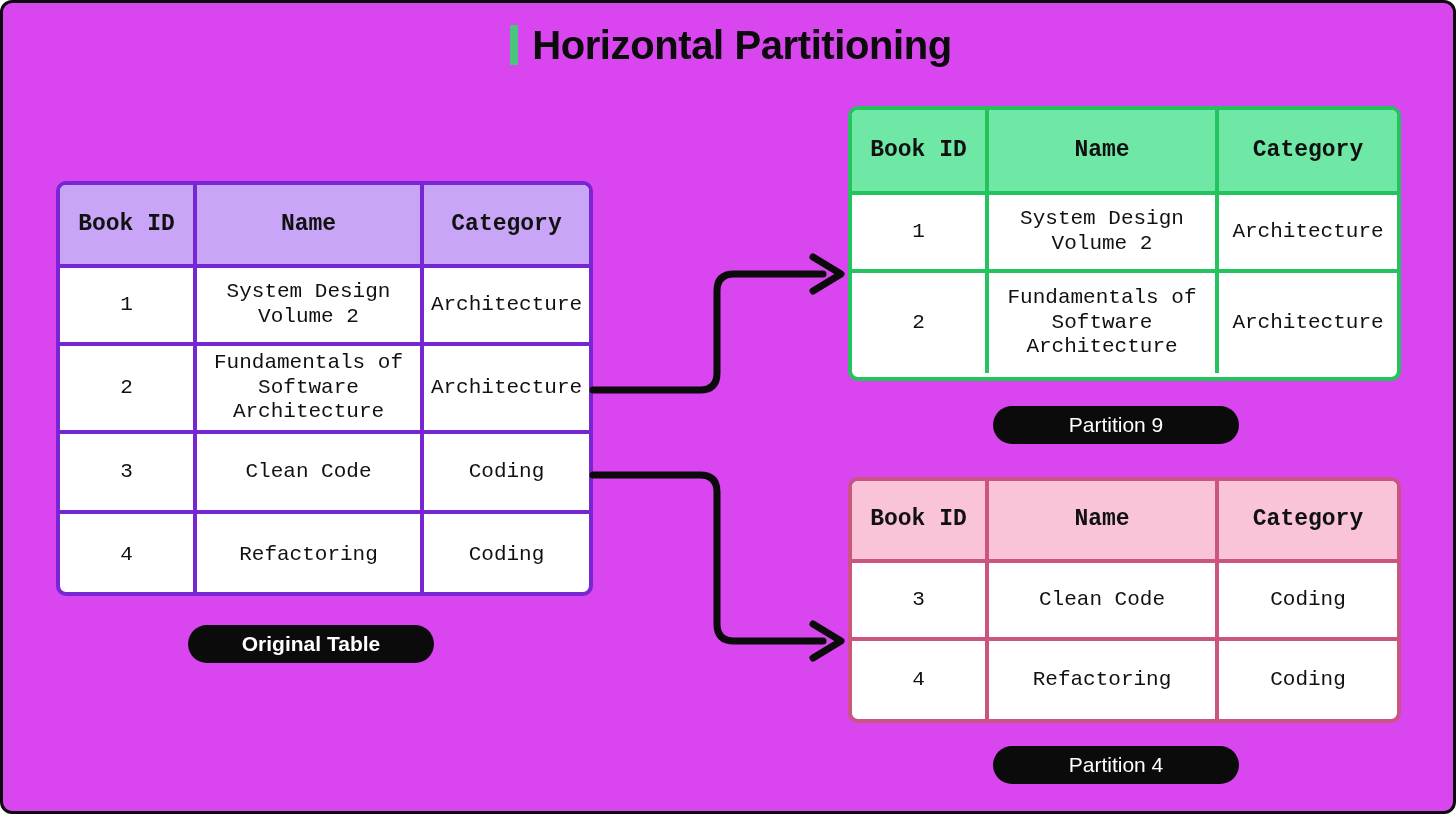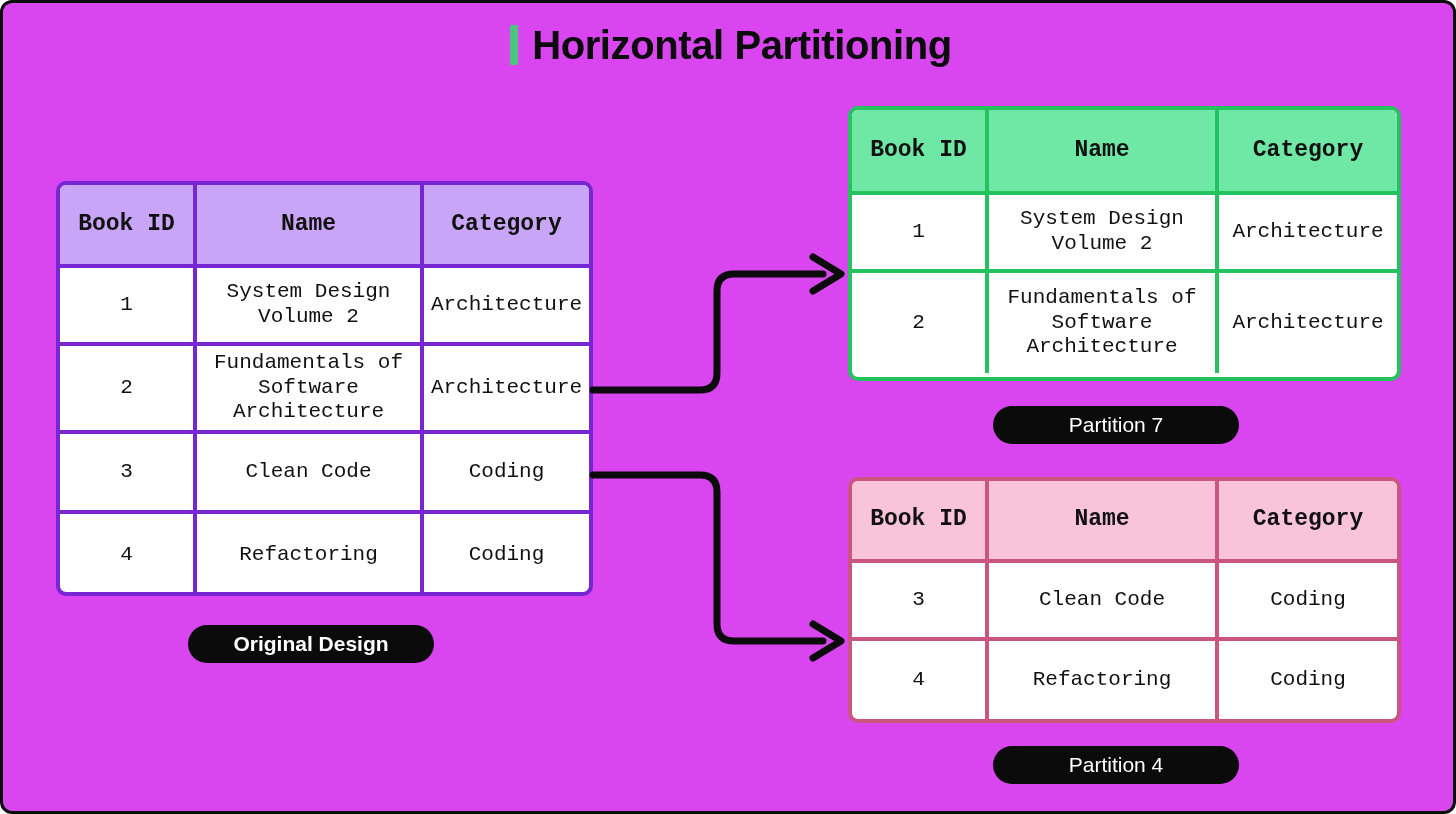--- a/index.html
+++ b/index.html
@@ -211,40 +211,40 @@
       <div class="cell c0">3</div>
       <div class="cell c1">Clean Code</div>
       <div class="cell c2">Coding</div>
     </div>
     <div class="row r3">
       <div class="cell c0">4</div>
       <div class="cell c1">Refactoring</div>
       <div class="cell c2">Coding</div>
     </div>
   </div>
-  <div class="pill" id="label-original-table">Original Design</div>
+  <div class="pill" id="label-original-table">Original Table</div>
 
   <div class="tbl" id="table-partition-1">
     <div class="row hrow">
       <div class="cell c0">Book ID</div>
       <div class="cell c1">Name</div>
       <div class="cell c2">Category</div>
     </div>
     <div class="row r0">
       <div class="cell c0">1</div>
       <div class="cell c1">System Design Volume 2</div>
       <div class="cell c2">Architecture</div>
     </div>
     <div class="row r1">
       <div class="cell c0">2</div>
       <div class="cell c1">Fundamentals of Software Architecture</div>
       <div class="cell c2">Architecture</div>
     </div>
   </div>
-  <div class="pill" id="label-partition-1">Partition 7</div>
+  <div class="pill" id="label-partition-1">Partition 9</div>
 
   <div class="tbl" id="table-partition-2">
     <div class="row hrow">
       <div class="cell c0">Book ID</div>
       <div class="cell c1">Name</div>
       <div class="cell c2">Category</div>
     </div>
     <div class="row r0">
       <div class="cell c0">3</div>
       <div class="cell c1">Clean Code</div>

